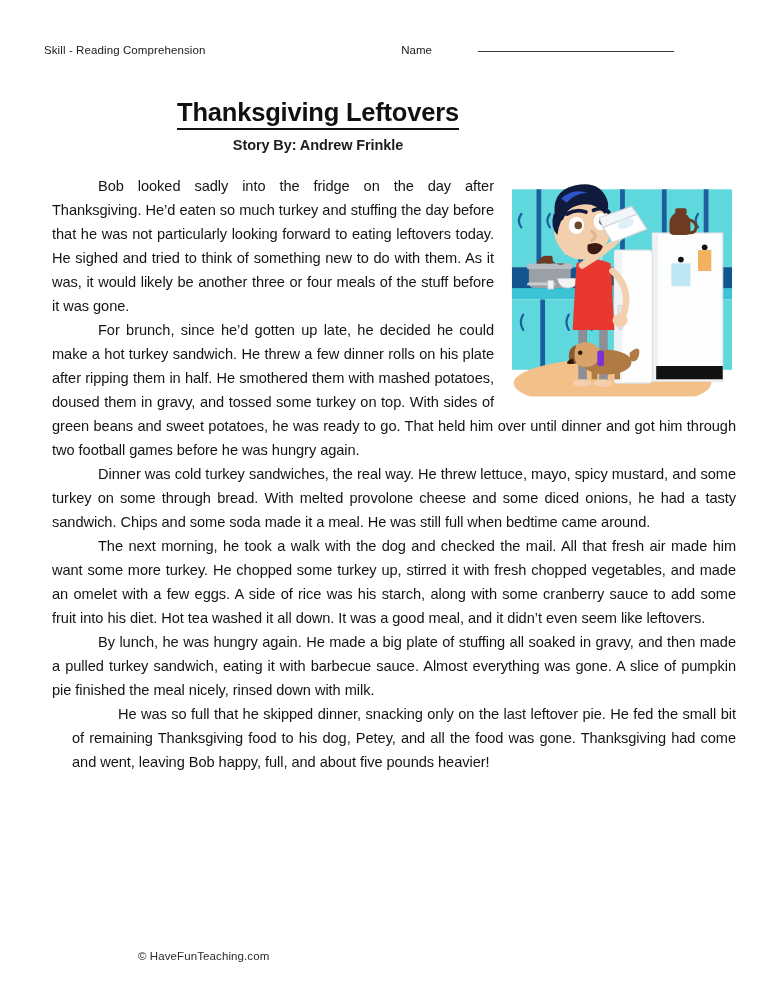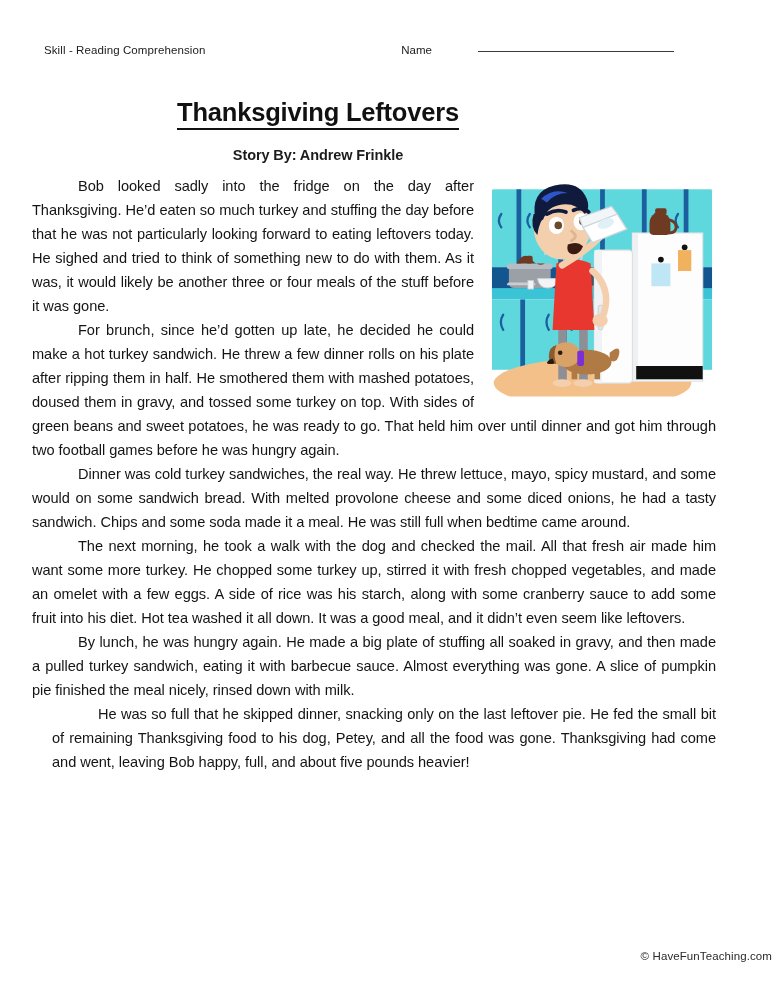--- a/index.html
+++ b/index.html
@@ -72,32 +72,32 @@
     display: inline-block;
     font-size: 25.5px;
     font-weight: bold;
     letter-spacing: -0.2px;
     border-bottom: 2.2px solid #111;
     padding-bottom: 1px;
     line-height: 1.12;
     color: #111;
   }
   .byline {
-    margin-top: 17px;
+    margin-top: 7px;
     font-size: 14.5px;
     font-weight: bold;
     color: #1c1c1c;
     letter-spacing: -0.1px;
   }
 
   
   .story {
     position: absolute;
     top: 174px;
-    left: 32px;
+    left: 52px;
     width: 684px;
     font-size: 14.6px;
     line-height: 1.645;
     text-align: justify;
     text-justify: inter-word;
     color: #141414;
     letter-spacing: -0.05px;
   }
   .story p {
     margin: 0;
@@ -119,21 +119,21 @@
     inset: 0;
     overflow: hidden;
   }
 
   
   .footer {
     position: absolute;
     bottom: 38px;
     left: 0;
     width: 772px;
-    text-align: right;
+    text-align: left;
     font-size: 11.5px;
     color: #2b2b2b;
     letter-spacing: 0.1px;
   }
   .footer-inner { padding-left: 138px; }
 </style>
 </head>
 <body>
 
 <div class="page">
@@ -299,21 +299,21 @@
               <rect x="88" y="204" width="6" height="10" fill="#b07a44"></rect>
               <rect x="112" y="204" width="6" height="10" fill="#b07a44"></rect>
             </g>
           </g>
         </svg>
       </div>
     </div>
 
     <p>Bob looked sadly into the fridge on the day after Thanksgiving. He’d eaten so much turkey and stuffing the day before that he was not particularly looking forward to eating leftovers today. He sighed and tried to think of something new to do with them. As it was, it would likely be another three or four meals of the stuff before it was gone.</p>
     <p>For brunch, since he’d gotten up late, he decided he could make a hot turkey sandwich. He threw a few dinner rolls on his plate after ripping them in half. He smothered them with mashed potatoes, doused them in gravy, and tossed some turkey on top. With sides of green beans and sweet potatoes, he was ready to go. That held him over until dinner and got him through two football games before he was hungry again.</p>
-    <p>Dinner was cold turkey sandwiches, the real way. He threw lettuce, mayo, spicy mustard, and some would on some sandwich bread. With melted provolone cheese and some diced onions, he had a tasty sandwich. Chips and some soda made it a meal. He was still full when bedtime came around.</p>
+    <p>Dinner was cold turkey sandwiches, the real way. He threw lettuce, mayo, spicy mustard, and some turkey on some through bread. With melted provolone cheese and some diced onions, he had a tasty sandwich. Chips and some soda made it a meal. He was still full when bedtime came around.</p>
     <p>The next morning, he took a walk with the dog and checked the mail. All that fresh air made him want some more turkey. He chopped some turkey up, stirred it with fresh chopped vegetables, and made an omelet with a few eggs. A side of rice was his starch, along with some cranberry sauce to add some fruit into his diet. Hot tea washed it all down. It was a good meal, and it didn’t even seem like leftovers.</p>
     <p>By lunch, he was hungry again. He made a big plate of stuffing all soaked in gravy, and then made a pulled turkey sandwich, eating it with barbecue sauce. Almost everything was gone. A slice of pumpkin pie finished the meal nicely, rinsed down with milk.</p>
     <p>He was so full that he skipped dinner, snacking only on the last leftover pie. He fed the small bit of remaining Thanksgiving food to his dog, Petey, and all the food was gone. Thanksgiving had come and went, leaving Bob happy, full, and about five pounds heavier!</p>
   </div>
 
   <div class="footer">
     <span class="footer-inner">© HaveFunTeaching.com</span>
   </div>
 
 </div>

